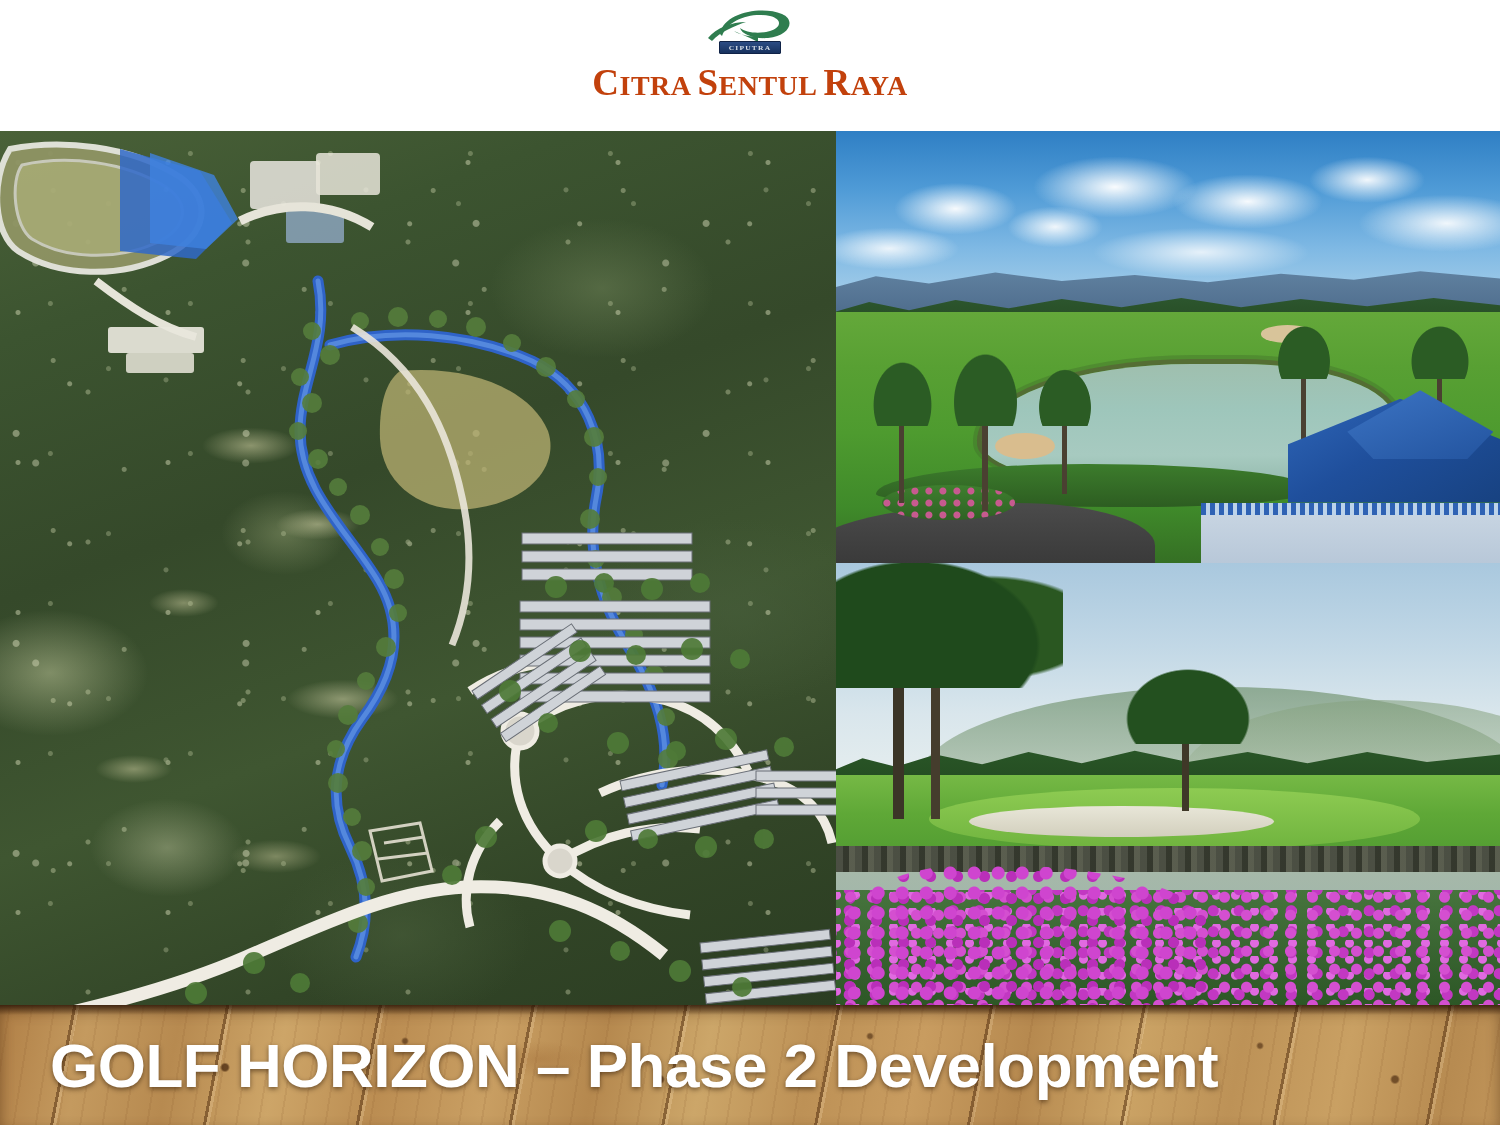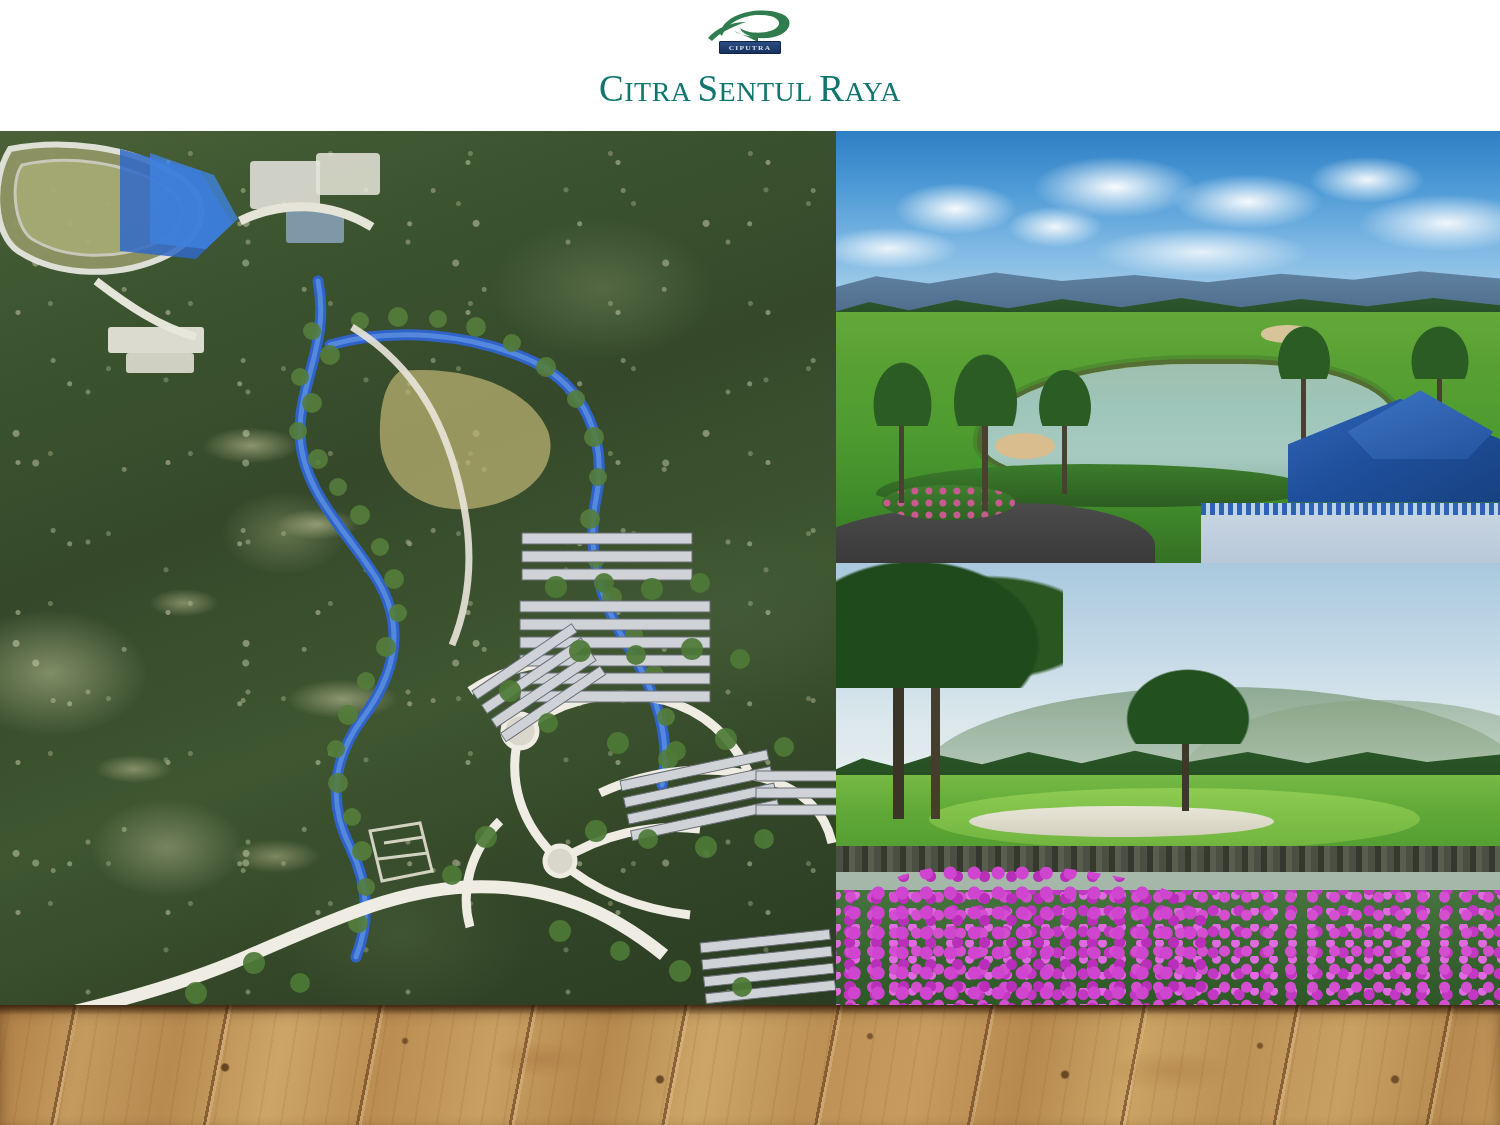--- a/index.html
+++ b/index.html
@@ -18,23 +18,23 @@
   .logo-mark { position:relative; width:120px; height:50px; margin:0 auto; }
   .logo-mark svg { display:block; }
   .logo-badge { position:absolute; left:50%; transform:translateX(-50%);
                 bottom:0px; width:62px; height:13px;
                 background:linear-gradient(180deg,#2b4c84 0%,#17315e 100%);
                 border:1px solid #0f2247; border-radius:1px;
                 display:flex; align-items:center; justify-content:center; }
   .logo-badge span { font-size:7.5px; letter-spacing:1.2px; color:#d8dfe9;
                      font-family:"Liberation Serif", serif; font-weight:700;
                      transform:scaleY(0.95);text-align:right; }
-  .logo-name { font-family:"Liberation Serif", serif; font-weight:400;
-               font-size:37px; letter-spacing:0.5px; color:#0f766e;
-               line-height:1.02; margin-top:16px;
+  .logo-name { font-family:"Liberation Serif", serif; font-weight:700;
+               font-size:37px; letter-spacing:0.5px; color:#c2410c;
+               line-height:1.02; margin-top:10px;
                text-shadow:0 1px 0 rgba(255,255,255,0.6); white-space:nowrap; }
   .logo-name .cap { font-size:37px; }
   .logo-name .sc  { font-size:28px; }
   .logo-tag { font-family:"Liberation Sans", sans-serif; font-weight:400;
               font-size:22px; color:#2e8b63; letter-spacing:0.1px;
               margin-top:1px; white-space:nowrap; }
 
   
   .media { position:absolute; left:0; top:131px; width:1500px; height:874px; }
 
@@ -500,15 +500,16 @@
       <div class="flowers-b"></div>
       <div class="flowers-b2"></div>
     </div>
   </div>
 
   <div class="banner">
     <div class="planks"></div>
     <div class="grain"></div>
     <div class="knots"></div>
     <div class="topshade"></div>
+    <div class="banner-title">GOLF HORIZON – Phase 2 Development</div>
   </div>
 
 </div>
 
 </body></html>

